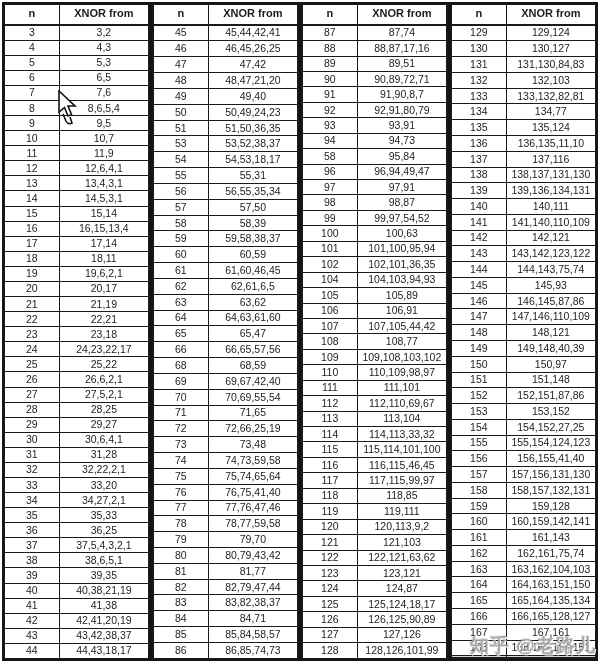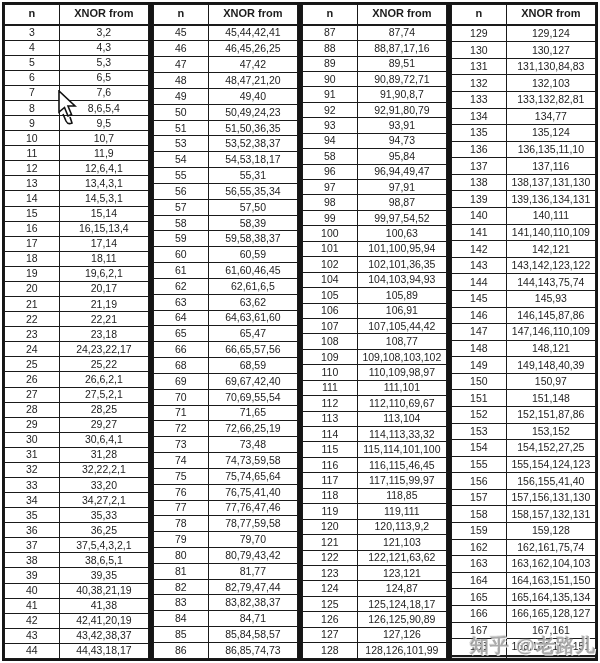--- a/index.html
+++ b/index.html
@@ -756,20 +756,28 @@
             </tr>
             <tr>
               <td>158</td>
               <td>158,157,132,131</td>
             </tr>
             <tr>
               <td>159</td>
               <td>159,128</td>
             </tr>
             <tr>
+              <td>160</td>
+              <td>160,159,142,141</td>
+            </tr>
+            <tr>
+              <td>161</td>
+              <td>161,143</td>
+            </tr>
+            <tr>
               <td>162</td>
               <td>162,161,75,74</td>
             </tr>
             <tr>
               <td>163</td>
               <td>163,162,104,103</td>
             </tr>
             <tr>
               <td>164</td>
               <td>164,163,151,150</td>

